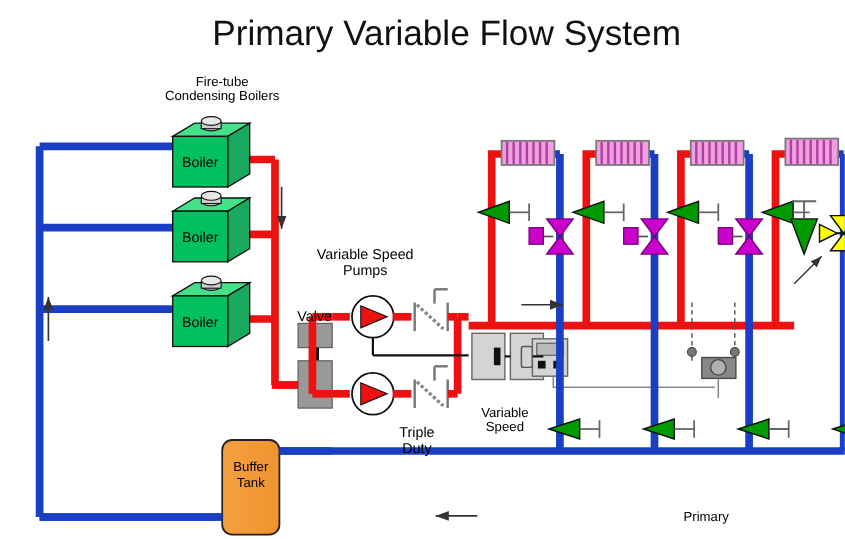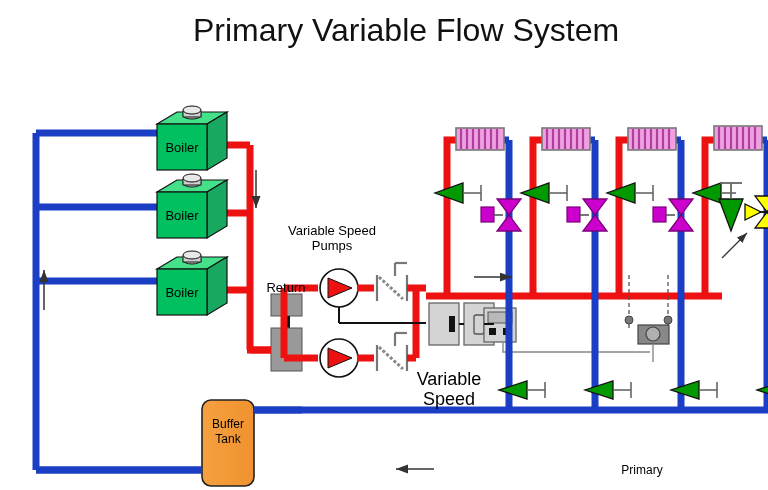--- a/index.html
+++ b/index.html
@@ -331,20 +331,24 @@
       <path d="M22,310 L22,270" stroke="#333" stroke-width="1.5" marker-end="url(#ar)"></path>
     </g>
     <g>
       <path d="M452,277 L490,277" stroke="#333" stroke-width="1.5" marker-end="url(#ar)"></path>
     </g>
     <g>
       <path d="M412,469 L374,469" stroke="#333" stroke-width="1.5" marker-end="url(#ar)"></path>
     </g>
   </svg>
 
+  <div class="lbl" style="left:100px;top:68px;width:160px;font-size:12px;">Fire-tube
+Condensing Boilers</div>
   <div class="lbl" style="left:250px;top:224px;width:120px;font-size:13px;">Variable Speed
 Pumps</div>
-  <div class="lbl" style="left:234px;top:281px;width:60px;font-size:13px;">Return</div>
-  <div class="lbl" style="left:391px;top:369px;width:72px;font-size:18px;">Variable
+  <div class="lbl" style="left:234px;top:281px;width:60px;font-size:13px;">Valve</div>
+  <div class="lbl" style="left:327px;top:386px;width:60px;font-size:13px;">Triple
+Duty</div>
+  <div class="lbl" style="left:401px;top:369px;width:72px;font-size:12px;">Variable
 Speed</div>
   <div class="lbl" style="left:585px;top:464px;width:70px;font-size:12px;">Primary</div>
 
 </div>
 
 </body></html>

